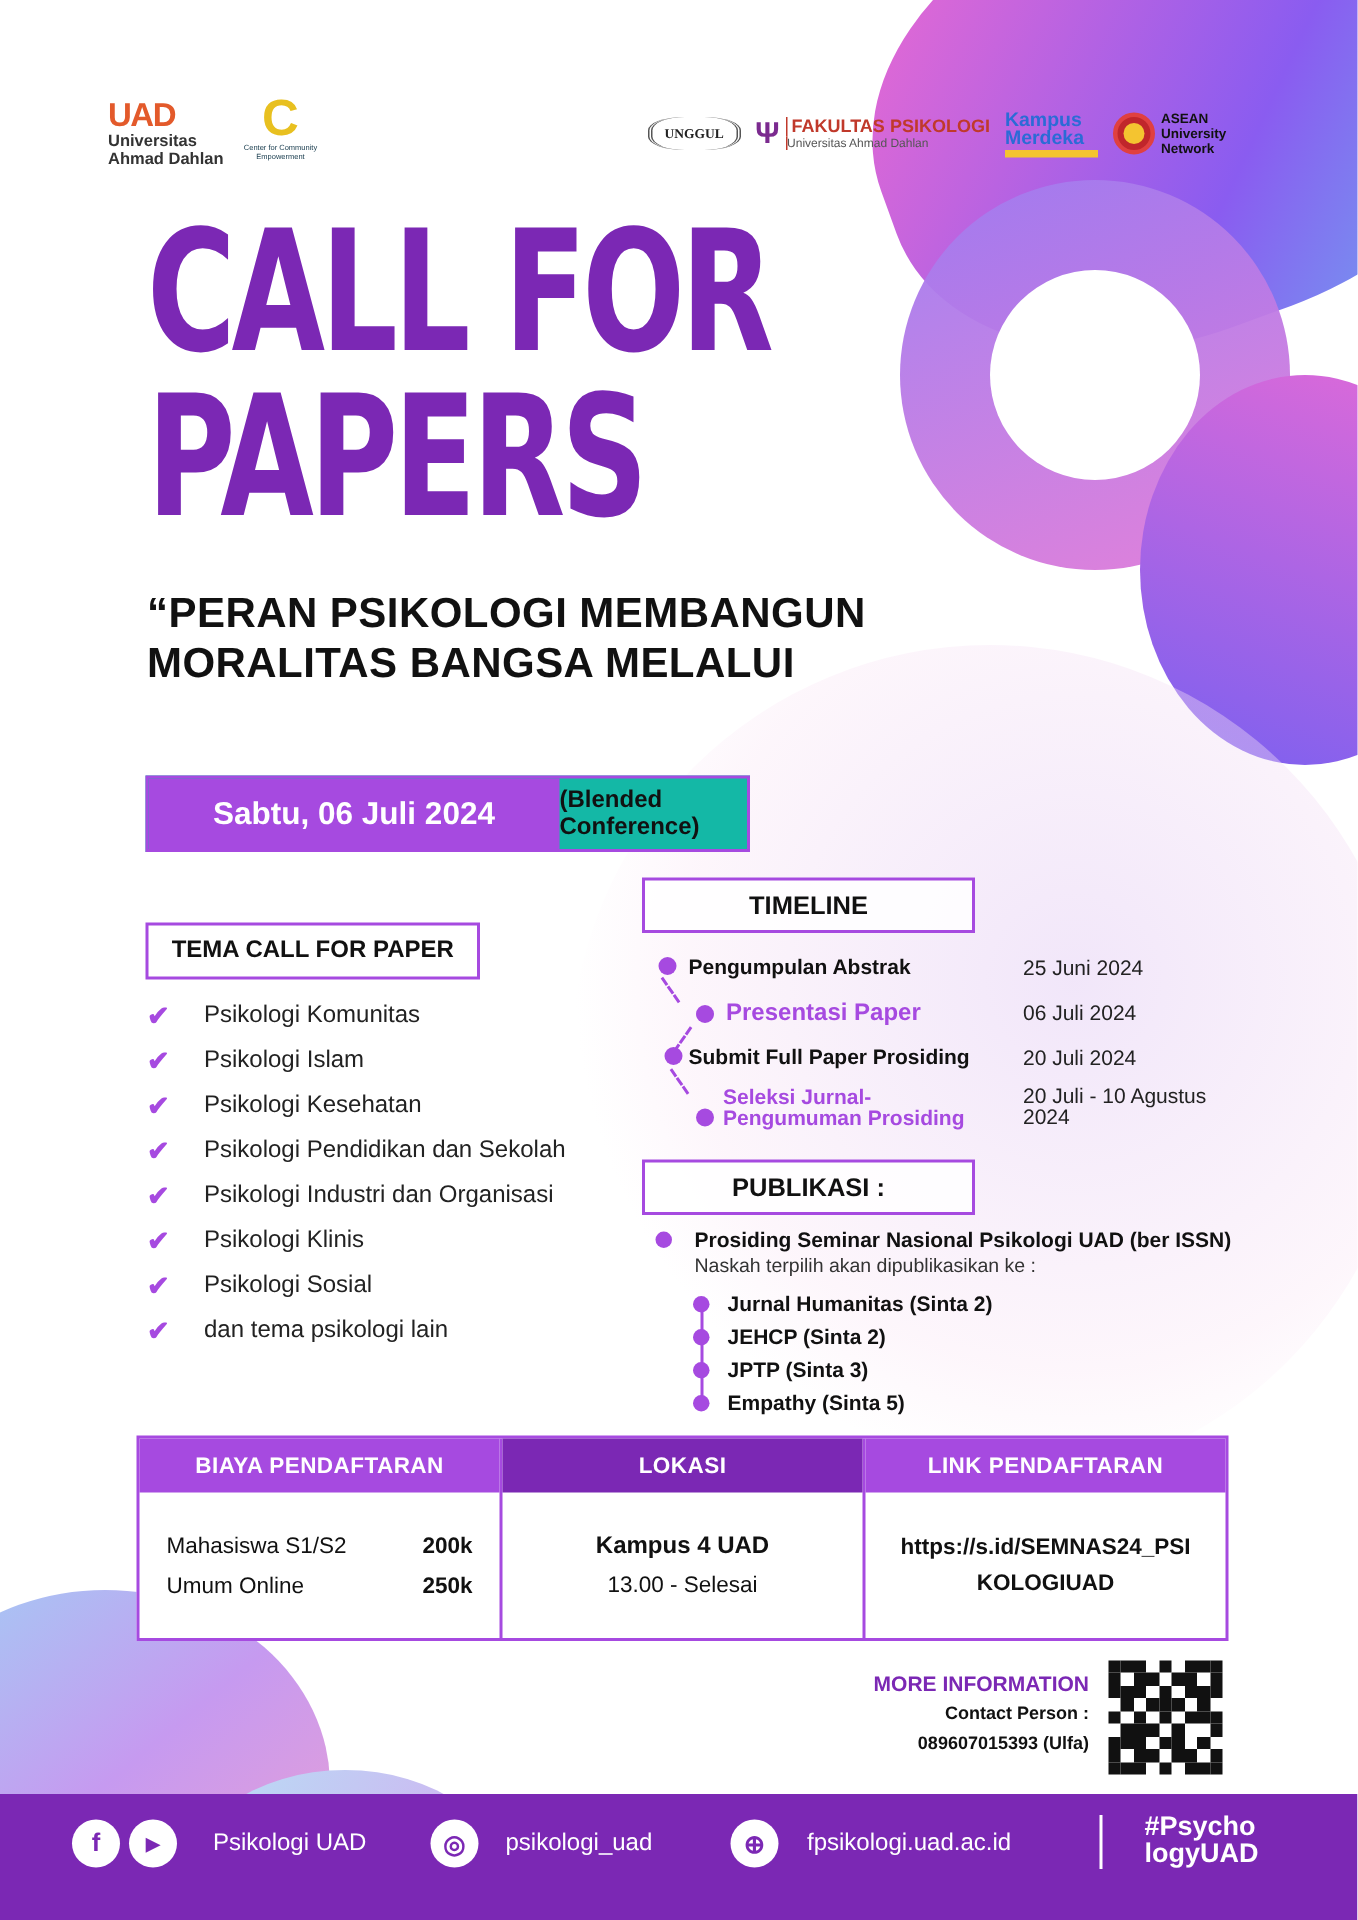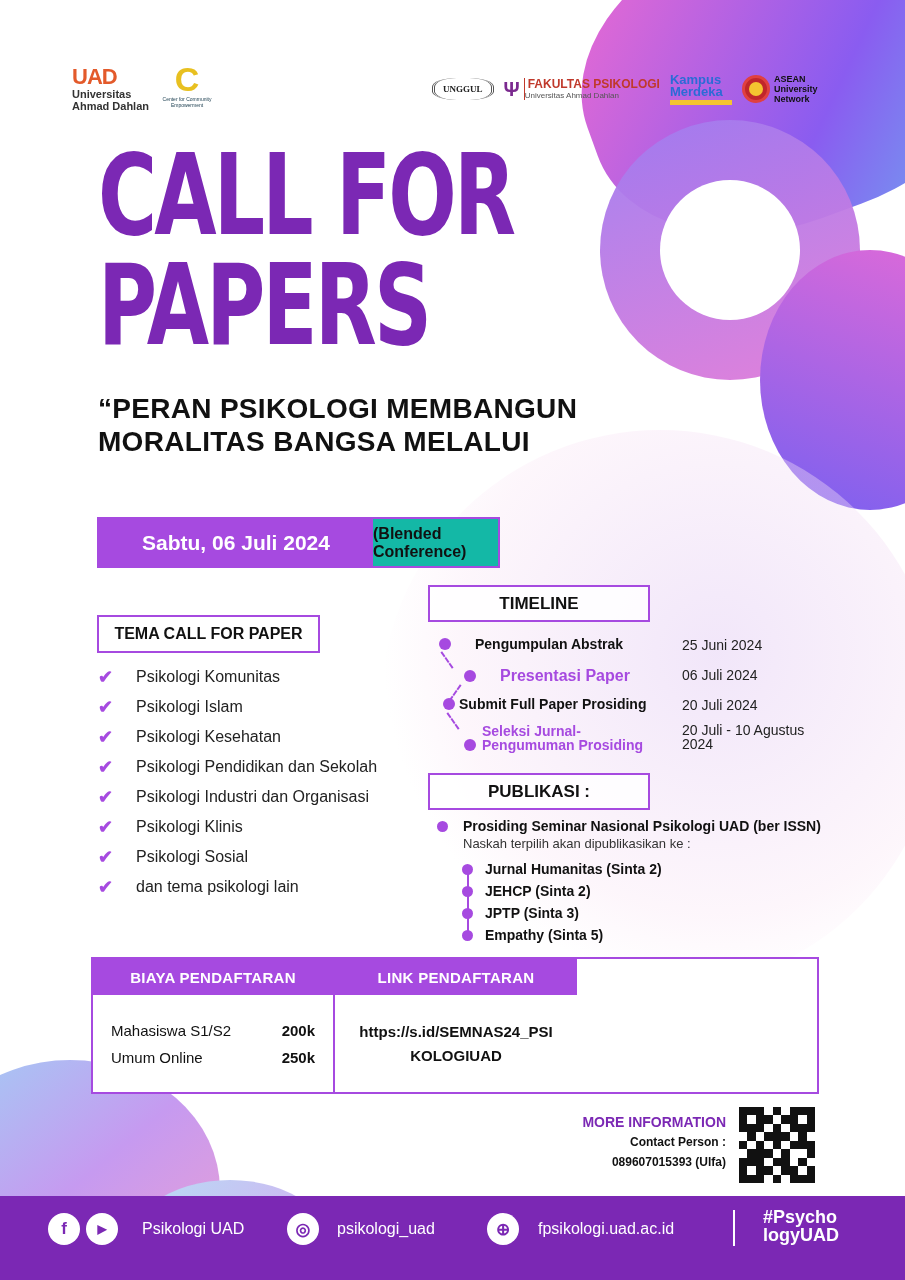--- a/index.html
+++ b/index.html
@@ -38,21 +38,21 @@
 .datebar .d{background:#a64ae0;color:#fff;font-weight:700;font-size:21px;width:274px;display:flex;align-items:center;justify-content:center}
 .datebar .m{flex:1;display:flex;align-items:center;justify-content:center;font-weight:700;font-size:16px}
 .box-head{position:absolute;border:2px solid #a64ae0;background:rgba(255,255,255,.85);font-weight:700;color:#111;display:flex;align-items:center;justify-content:center}
 .tema-head{left:97px;top:615px;width:223px;height:38px;font-size:16px}
 .tema-list{position:absolute;left:98px;top:662px;list-style:none}
 .tema-list li{display:flex;align-items:center;height:30px;font-size:16px;color:#222}
 .tema-list .chk{color:#a64ae0;font-weight:700;width:38px;font-size:18px}
 .tl-head{left:428px;top:585px;width:222px;height:37px;font-size:17px}
 .tl-row{position:absolute;display:flex;align-items:center}
 .dot{width:12px;height:12px;border-radius:50%;background:#a64ae0;display:inline-block}
-.tl-name{font-weight:700;font-size:14px;margin-left:24px}
+.tl-name{font-weight:700;font-size:14px;margin-left:8px}
 .tl-name.p{color:#a64ae0;font-size:16px}
 .tl-name.p2{color:#a64ae0;font-size:14px;line-height:14px}
 .tl-date{position:absolute;left:682px;font-size:14px;color:#222;line-height:14px}
 .tl-line{position:absolute;border-left:2px dashed #a64ae0;height:20px}
 .pub-head{left:428px;top:773px;width:222px;height:37px;font-size:17px}
 .pub-main{position:absolute;left:437px;top:818px;font-size:14px}
 .pub-main .r{display:flex;align-items:center;font-weight:700}
 .pub-main .note{margin-left:26px;font-size:13px;color:#333;margin-top:2px}
 .pub-list{position:absolute;left:462px;top:858px;list-style:none}
 .pub-list li{display:flex;align-items:center;height:22px;font-weight:700;font-size:14px;position:relative}
@@ -253,20 +253,27 @@
             <span>Mahasiswa S1/S2</span>
             <b>200k</b>
           </div>
         <div class="fee">
             <span>Umum Online</span>
             <b>250k</b>
           </div>
       </div>
     </div>
     <div class="col">
+      <div class="hd dk">LOKASI</div>
+      <div class="bd center">
+        <div style="font-weight:700;font-size:16px">Kampus 4 UAD</div>
+        <div style="margin-top:8px">13.00 - Selesai</div>
+      </div>
+    </div>
+    <div class="col">
       <div class="hd">LINK PENDAFTARAN</div>
       <div class="bd center" style="font-weight:700;font-size:15px;line-height:24px">
         <div>https://s.id/SEMNAS24_PSI</div>
         <div>KOLOGIUAD</div>
       </div>
     </div>
   </div>
 
   <div class="more">
     <div class="h">MORE INFORMATION</div>

